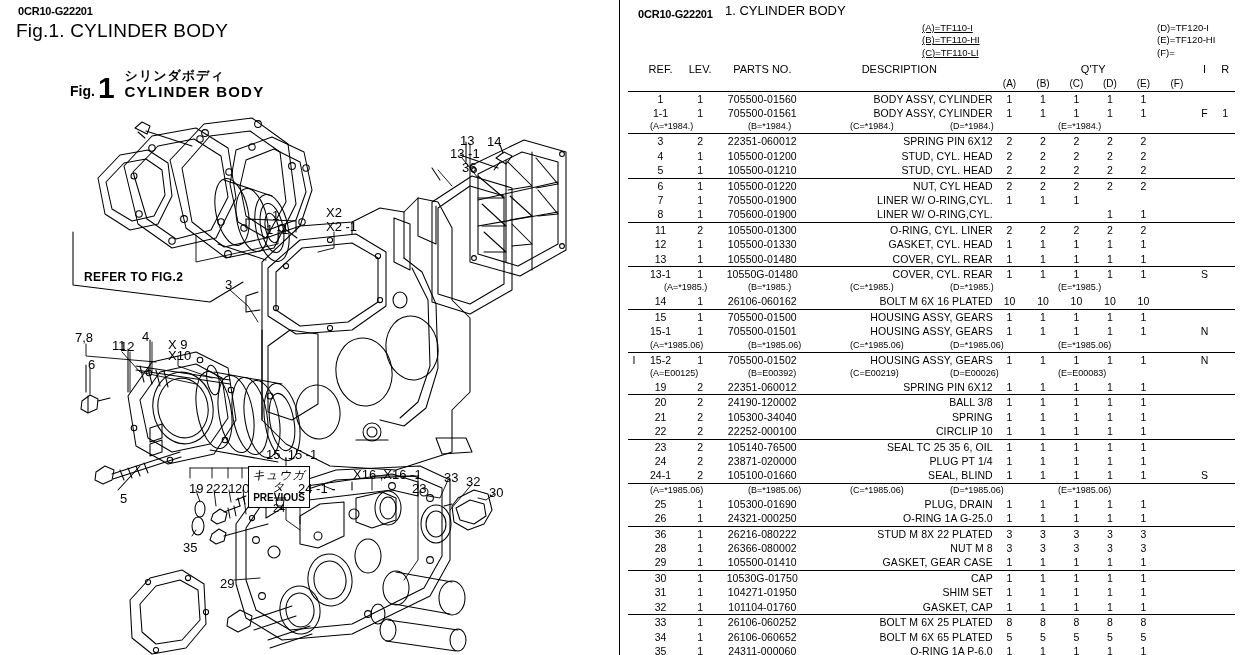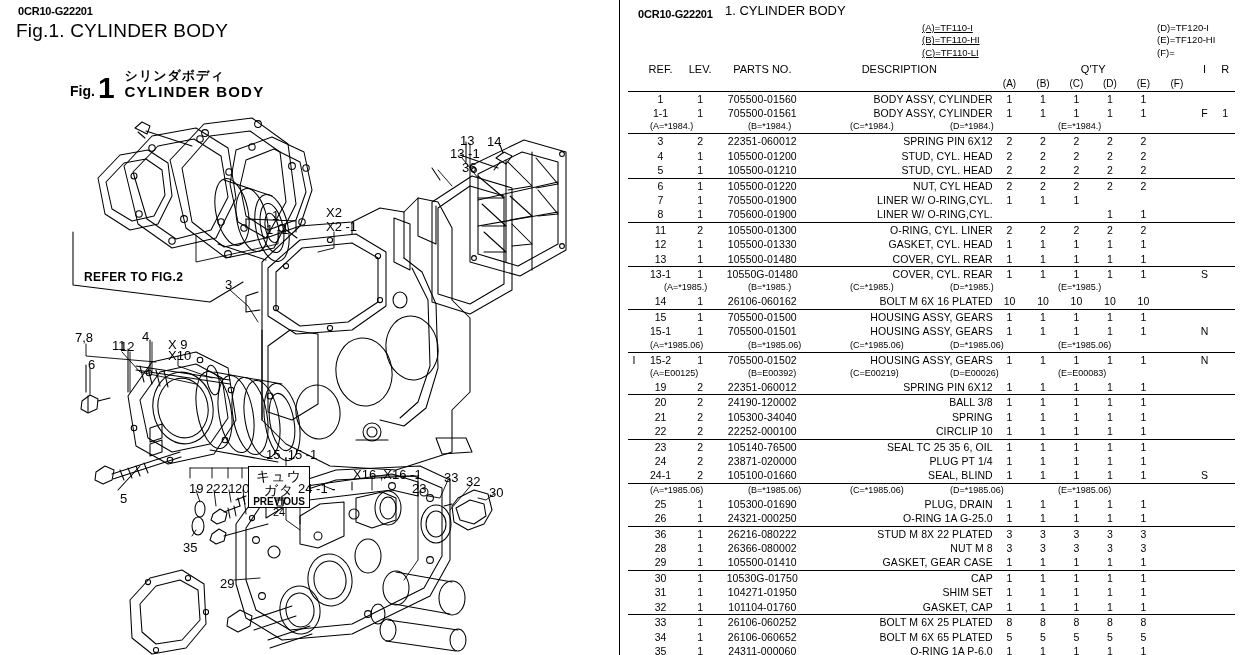--- a/index.html
+++ b/index.html
@@ -54,21 +54,21 @@
   .dlabel.refer {
     font-size: 12px; font-weight: bold; letter-spacing: 0.4px;
   }
   .prev-box {
     position: absolute;
     border: 1px solid #000;
     text-align: center;
     line-height: 1.0;
     background: #fff;
   }
-  .prev-jp { font-size: 14px; letter-spacing: 1px; display:block; padding-top:2px;}
+  .prev-jp { font-size: 12px; letter-spacing: 1px; display:block; padding-top:2px;font-style:italic;}
   .prev-en { font-size: 10px; font-weight: bold; display:block;}
   .prev-num { font-size: 11px; display:block; }
 
   
   #right-panel {
     width: 620px; height: 655px;
     position: relative;
     overflow: hidden;
   }
   .r-doc-code {

